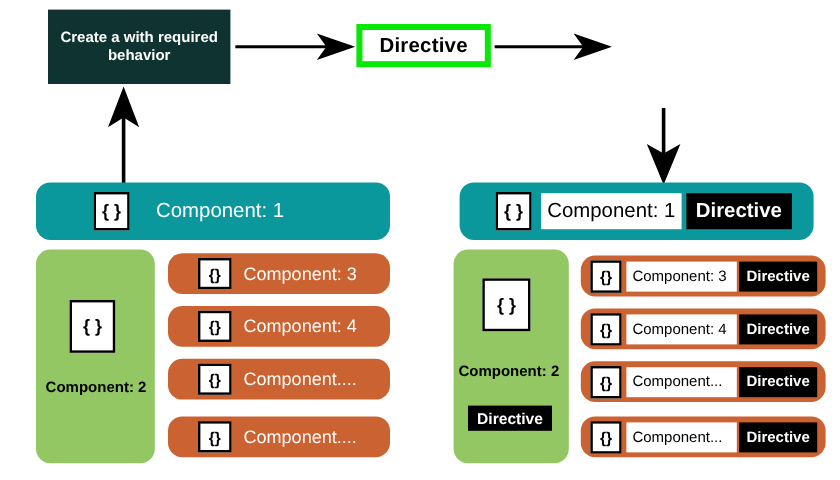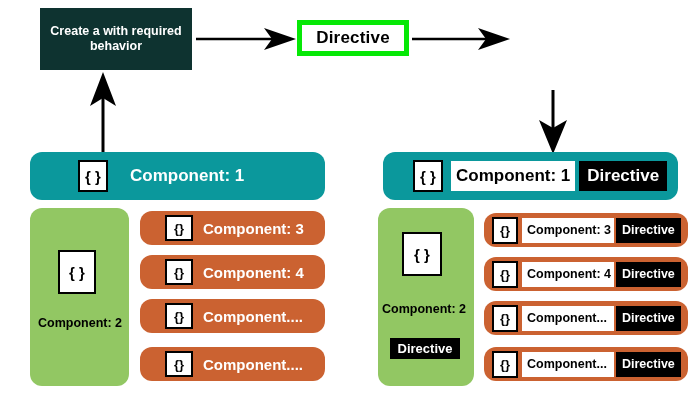--- a/index.html
+++ b/index.html
@@ -91,21 +91,21 @@
     display: flex;
     align-items: center;
     justify-content: center;
     font-family: "Liberation Sans", sans-serif;
     font-weight: bold;
     box-sizing: border-box;
     flex: none;
   }
 
   .bar-label {
-    font-weight: bold;
+    font-weight: normal;
     white-space: nowrap;
   }
   .bar-label.on-color { color: #ffffff; }
   .bar-label.boxed {
     background: #ffffff;
     color: #000000;
     padding: 2px 5px 3px 5px;
     box-sizing: border-box;
     display: flex;
     align-items: center;

